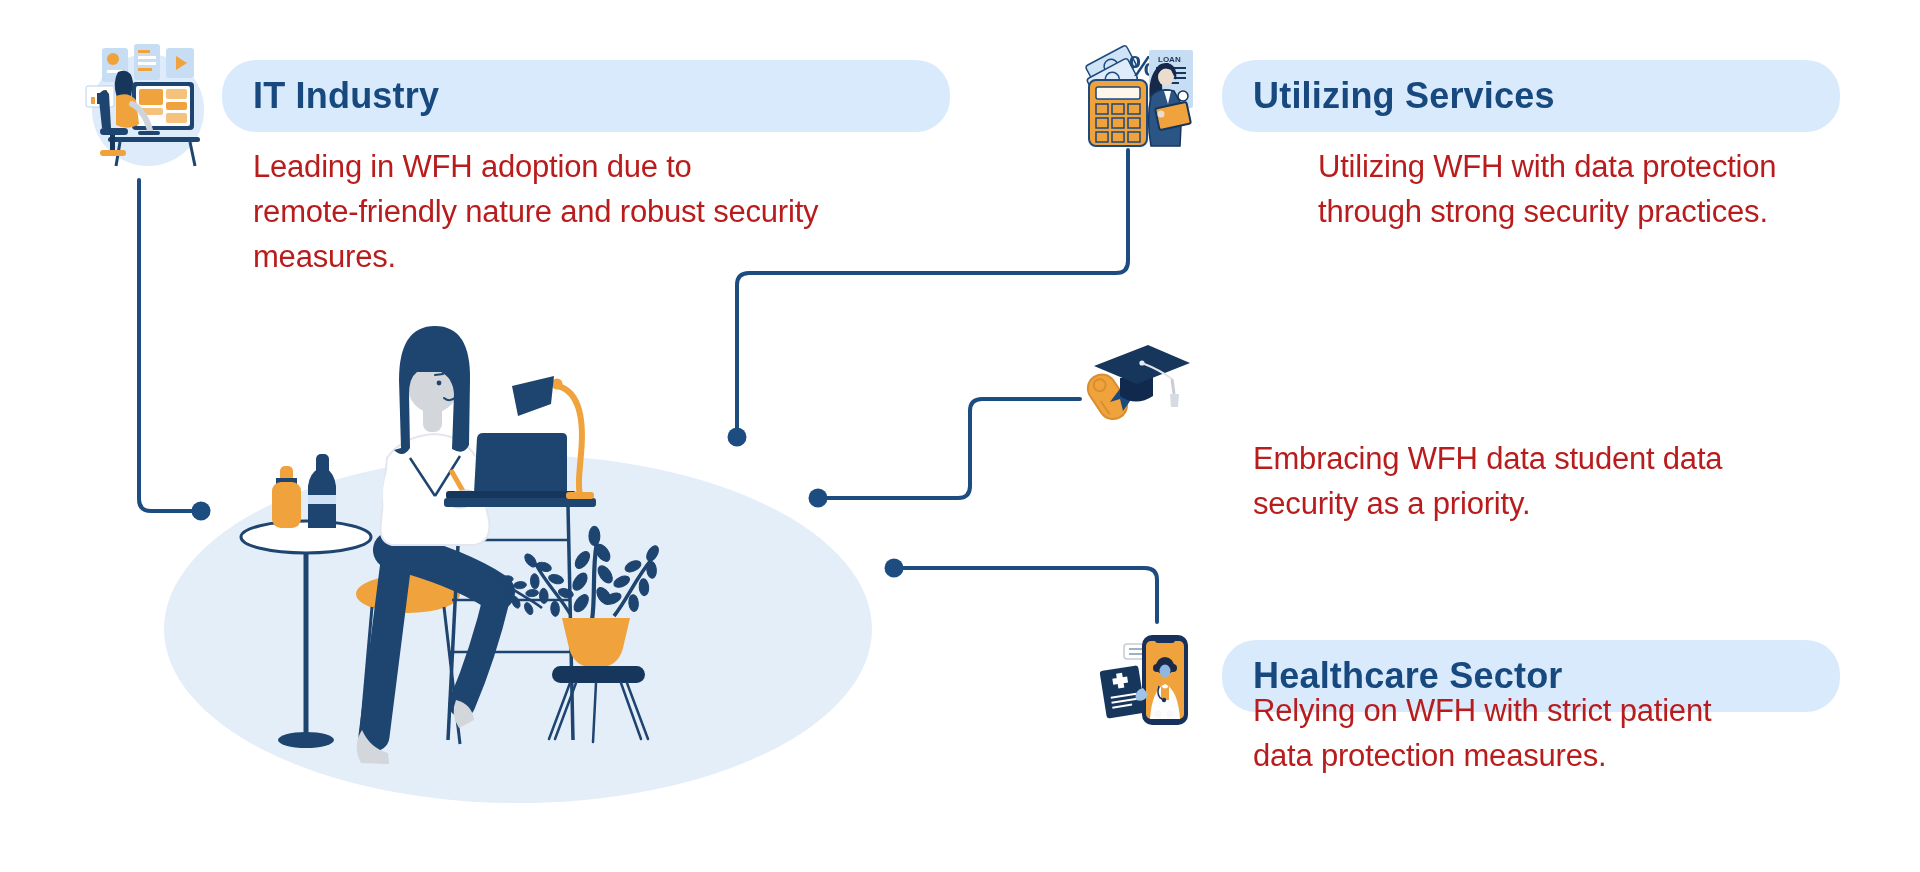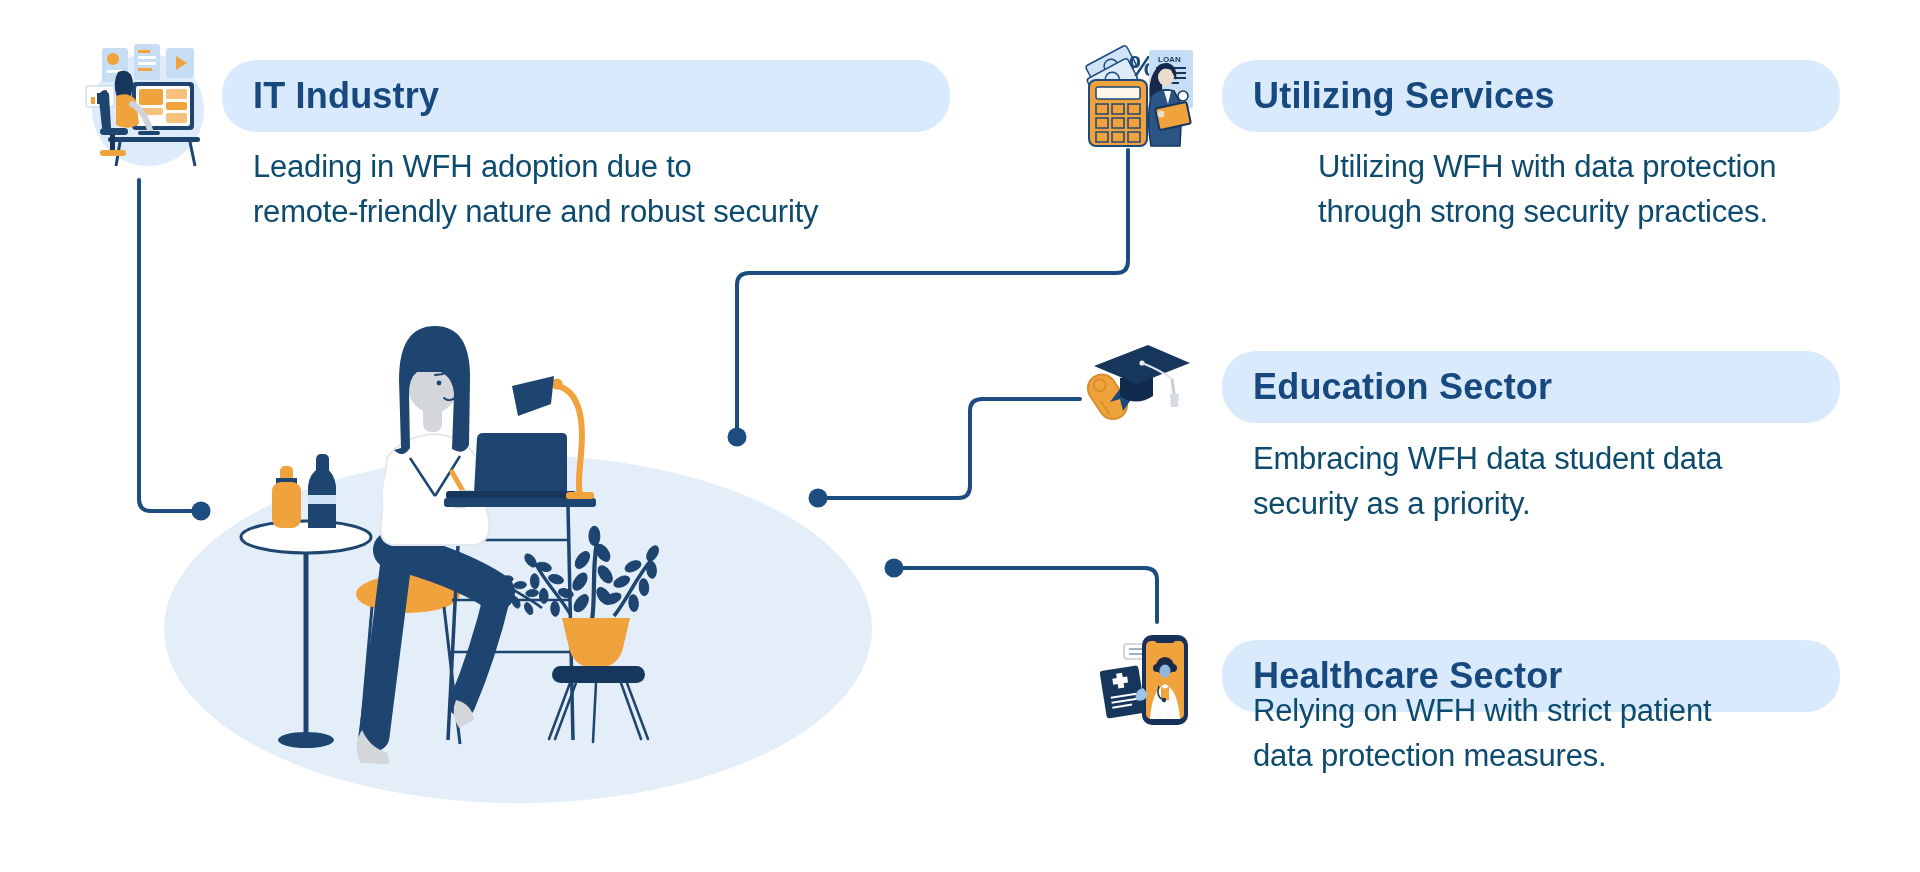--- a/index.html
+++ b/index.html
@@ -8,21 +8,21 @@
     font-family:"Liberation Sans", sans-serif;
   }
   .pill{
     position:absolute;height:72px;border-radius:34px;background:#d9eafc;
     display:flex;align-items:center;padding-left:31px;box-sizing:border-box;
   }
   .pill .title{
     font-size:36px;font-weight:700;color:#17497f;letter-spacing:0.2px;white-space:nowrap;
   }
   .body-text{
-    position:absolute;font-size:31px;line-height:45px;color:#0c4a6e;
+    position:absolute;font-size:31px;line-height:45px;color:#b91c1c;
     letter-spacing:-0.2px;white-space:nowrap;
   }
   .icon-box{position:absolute;}
   svg{display:block;}
   #connectors{position:absolute;left:0;top:0;pointer-events:none;}
 </style>
 </head>
 <body>
 
 <div id="canvas">
@@ -180,20 +180,21 @@
       <rect x="38" y="93" width="5" height="16" fill="#17365c"></rect>
       <rect x="28" y="108" width="26" height="6" rx="3" fill="#f0a23d"></rect>
     </svg>
   </div>
   <div class="pill" style="left:222px;top:60px;width:728px;">
     <span class="title">IT Industry</span>
   </div>
   <div class="body-text" style="left:253px;top:144px;">
     <div>Leading in WFH adoption due to</div>
     <div>remote-friendly nature and robust security</div>
+    <div>measures.</div>
   </div>
 
   <div class="icon-box" style="left:1085px;top:40px;">
     <svg width="112" height="115" viewBox="0 0 112 115">
       <g transform="rotate(-28 28 32)">
         <rect x="6" y="14" width="46" height="24" rx="3" fill="#cfe3f7" stroke="#1d4a7c" stroke-width="1.5"></rect>
         <circle cx="29" cy="26" r="7" fill="none" stroke="#1d4a7c" stroke-width="1.5"></circle>
         <rect x="1" y="26" width="46" height="24" rx="3" fill="#ddebfa" stroke="#1d4a7c" stroke-width="1.5"></rect>
         <circle cx="24" cy="38" r="7" fill="none" stroke="#1d4a7c" stroke-width="1.5"></circle>
       </g>
@@ -242,23 +243,20 @@
         <line x1="18" y1="60" x2="18" y2="76" stroke="#d98f2e" stroke-width="2"></line>
       </g>
       <path d="M 42 50 L 30 66 L 40 63 L 43 75 L 53 61 Z" fill="#1d4a7c"></path>
       <path d="M 40 42 L 40 60 Q 56 71 73 60 L 73 38 Z" fill="#10294d"></path>
       <polygon points="14,30 68,9 110,27 57,48" fill="#17365c"></polygon>
       <circle cx="62" cy="27" r="2.6" fill="#e8eef5"></circle>
       <path d="M 62 27 Q 80 34 92 43" stroke="#dfe5ec" stroke-width="2" fill="none"></path>
       <line x1="92" y1="43" x2="94" y2="58" stroke="#c9ced6" stroke-width="3"></line>
       <path d="M 90 58 L 99 58 L 98 71 L 91 71 Z" fill="#d6dbe2"></path>
     </svg>
-  </div>
-  <div class="pill" style="left:1222px;top:351px;width:618px;">
-    <span class="title">Education Sector</span>
   </div>
   <div class="body-text" style="left:1253px;top:436px;">
     <div>Embracing WFH data student data</div>
     <div>security as a priority.</div>
   </div>
 
   <div class="icon-box" style="left:1098px;top:630px;">
     <svg width="110" height="100" viewBox="0 0 110 100">
       <rect x="26" y="14" width="28" height="15" rx="3" fill="#ffffff" stroke="#c3cdd8" stroke-width="1.5"></rect>
       <path d="M 31 19 H 49 M 31 24 H 49" stroke="#9fb0c2" stroke-width="2"></path>

